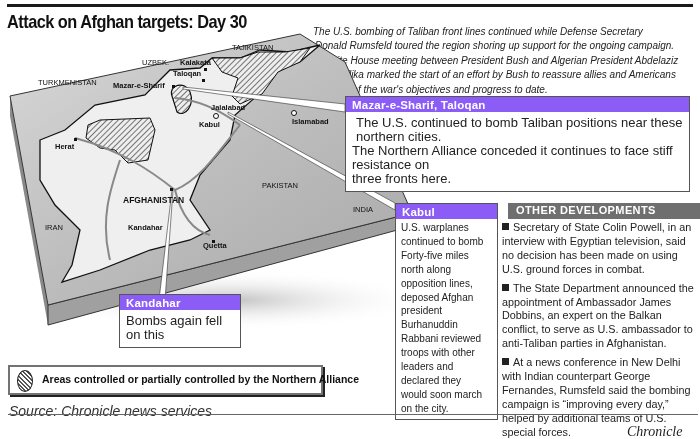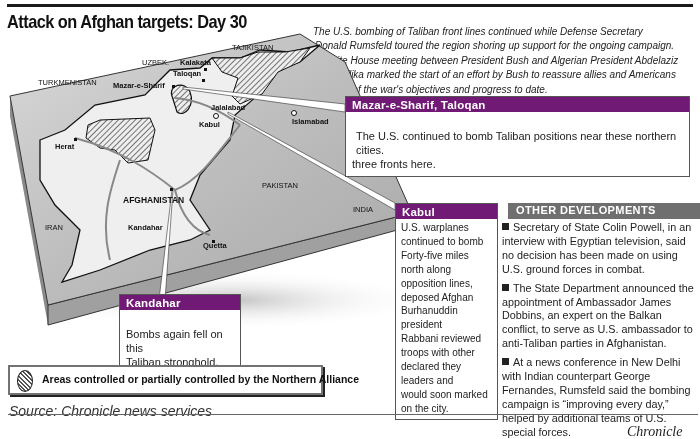--- a/index.html
+++ b/index.html
@@ -3,22 +3,22 @@
 <meta charset="utf-8">
 <style>
   html, body { margin:0; padding:0; background:#fff; }
   body { width:700px; height:439px; position:relative; overflow:hidden; font-family:"Liberation Sans", sans-serif; color:#111; }
   .topline { position:absolute; left:7px; top:4px; width:686px; height:3px; background:#1a1a1a; }
   .title { position:absolute; left:7px; top:11px; font-family:"Liberation Sans", sans-serif; font-weight:bold; font-size:19px; letter-spacing:-0.6px; transform:scaleX(0.86); transform-origin:left top; white-space:nowrap; }
   .intro { position:absolute; left:313px; top:25px; width:385px; font-style:italic; font-size:10px; line-height:14.4px; color:#222; }
   .intro div { white-space:nowrap; }
   .map { position:absolute; left:0; top:30px; width:460px; height:300px; }
   .box { position:absolute; background:#fff; border:1px solid #555; }
-  .box .hdr { background:#701a75; color:#fff; font-weight:bold; font-size:11.5px; padding:2px 6px 1px 6px; letter-spacing:0.2px; }
-  .box .body { font-size:11px; line-height:14px; padding:17px 6px 5px 6px; color:#222; }
+  .box .hdr { background:#8b5cf6; color:#fff; font-weight:bold; font-size:11.5px; padding:2px 6px 1px 6px; letter-spacing:0.2px; }
+  .box .body { font-size:13px; line-height:14px; padding:4px 6px 5px 6px; color:#222; }
   .od-hdr { position:absolute; left:508px; top:203px; width:185px; height:15px; background:#6f6f6f; color:#fff; font-weight:bold; font-size:11px; padding:1px 0 0 8px; letter-spacing:0.4px; }
   .od-list { position:absolute; left:502px; top:221px; width:195px; font-size:10.8px; line-height:13.9px; color:#222; }
   .od-item { margin-bottom:5px; }
   .sq { display:inline-block; width:7px; height:7px; background:#222; margin-right:4px; vertical-align:1px; }
   .legend { position:absolute; left:8px; top:365px; width:311px; height:26px; border:2px solid #737373; box-shadow:2px 2px 0 #222; background:#fff; }
   .legend .swatch { position:absolute; left:7px; top:3px; width:14px; height:20px; border:1.5px solid #222; border-radius:50%; background:repeating-linear-gradient(45deg,#fff 0 1.5px,#555 1.5px 3px); }
   .legend .ltext { position:absolute; left:32px; top:6px; font-weight:bold; font-size:10.5px; white-space:nowrap; }
   .source { position:absolute; left:9px; top:403px; font-style:italic; font-size:14px; color:#333; }
   .bottomline { position:absolute; left:8px; top:414px; width:690px; height:1px; background:#666; }
   .credit { position:absolute; left:627px; top:424px; font-family:"Liberation Serif", serif; font-style:italic; font-size:14px; color:#222; }
@@ -105,49 +105,49 @@
     <rect x="170" y="188" width="3" height="3"></rect>
     <text x="203" y="248">Quetta</text>
     <rect x="212" y="240" width="3" height="3"></rect>
   </g>
 </svg>
 
 <div class="box" style="left:345px; top:96px; width:343px;">
   <div class="hdr">Mazar-e-Sharif, Taloqan</div>
   <div class="body">
     <div style="padding-left:4px">The U.S. continued to bomb Taliban positions near these northern cities.</div>
+    <div>The Northern Alliance conceded it continues to face stiff resistance on</div>
     <div>three fronts here.</div>
   </div>
 </div>
 
 <div class="box" style="left:395px; top:203px; width:101px;">
   <div class="hdr">Kabul</div>
   <div class="body" style="padding:2px 5px 3px 5px; line-height:13.9px; font-size:10px;">
     <div>U.S. warplanes</div>
     <div>continued to bomb</div>
     <div>Forty-five miles</div>
     <div>north along</div>
     <div>opposition lines,</div>
     <div>deposed Afghan</div>
+    <div>president</div>
     <div>Burhanuddin</div>
-    <div>president</div>
     <div>Rabbani reviewed</div>
     <div>troops with other</div>
+    <div>leaders and</div>
     <div>declared they</div>
-    <div>leaders and</div>
-    <div>would soon marked</div>
+    <div>would soon march</div>
     <div>on the city.</div>
   </div>
 </div>
 
 <div class="box" style="left:119px; top:294px; width:120px;">
   <div class="hdr">Kandahar</div>
   <div class="body">
     <div>Bombs again fell on this</div>
-    <div>Taliban stronghold.</div>
   </div>
 </div>
 
 <div class="od-hdr">OTHER DEVELOPMENTS</div>
 <div class="od-list">
   <div class="od-item"><span class="sq"></span><span>Secretary of State Colin Powell, in an interview with Egyptian television, said no decision has been made on using U.S. ground forces in combat.</span></div>
   <div class="od-item"><span class="sq"></span><span>The State Department announced the appointment of Ambassador James Dobbins, an expert on the Balkan conflict, to serve as U.S. ambassador to anti-Taliban parties in Afghanistan.</span></div>
   <div class="od-item"><span class="sq"></span><span>At a news conference in New Delhi with Indian counterpart George Fernandes, Rumsfeld said the bombing campaign is “improving every day,” helped by additional teams of U.S. special forces.</span></div>
 </div>
 

